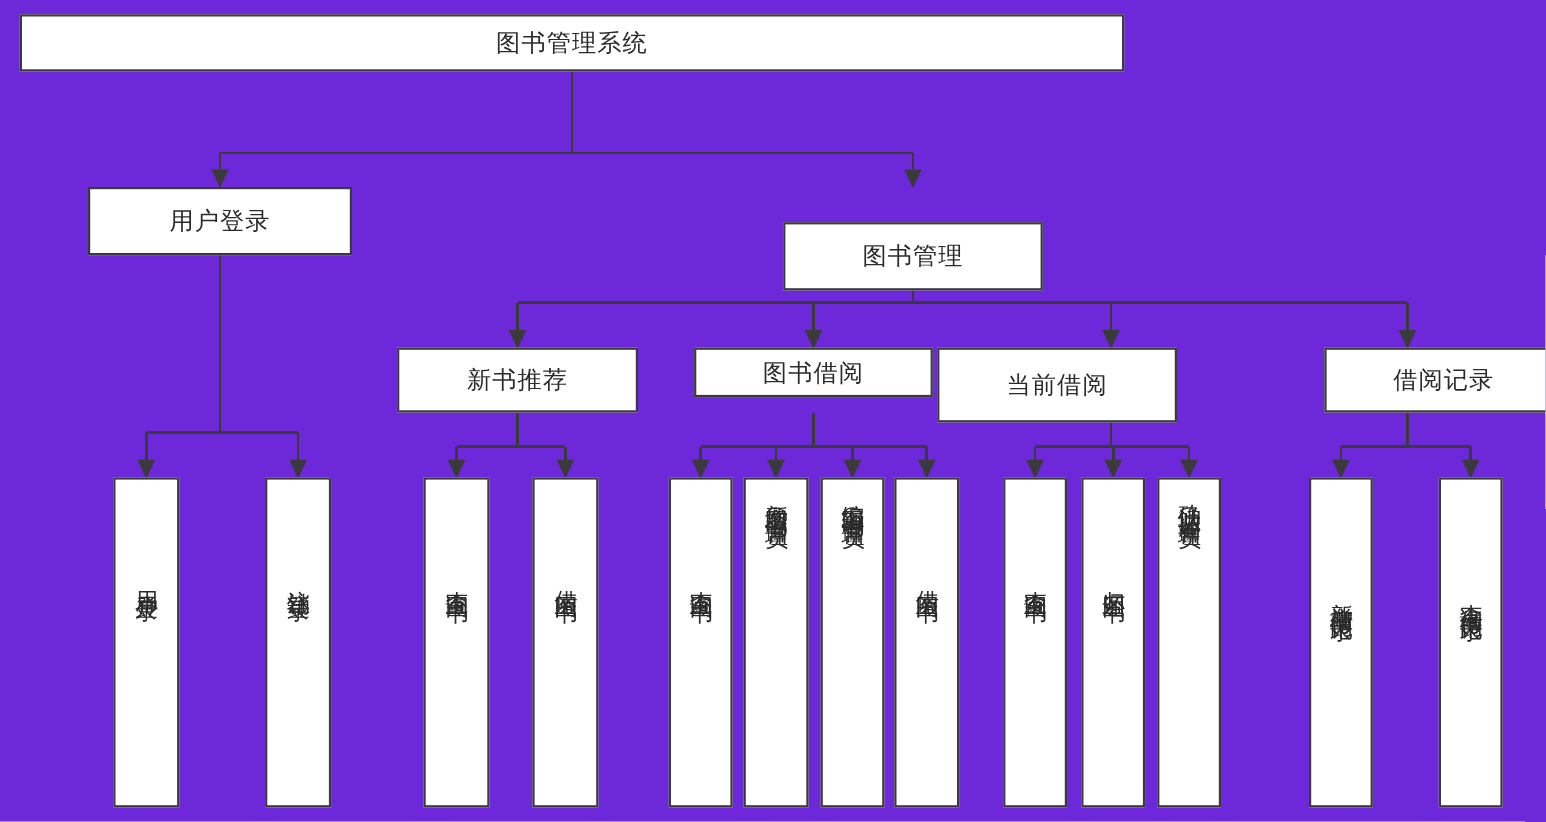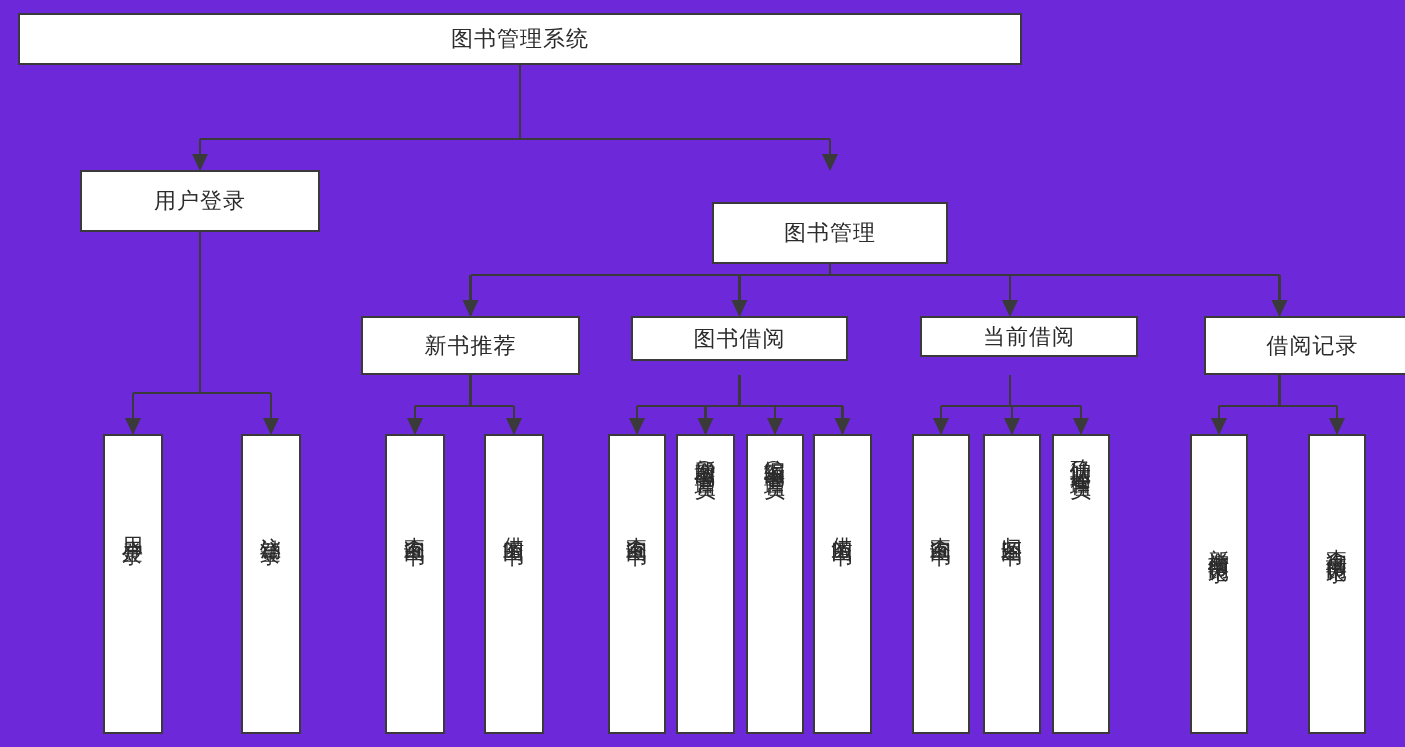--- a/index.html
+++ b/index.html
@@ -149,21 +149,21 @@
   <div class="node horiz" style="left: 712px; top: 170px; width: 236px; height: 62px; margin-top: 32px;">
     <span class="label">图书管理</span>
   </div>
 
   <div class="node horiz" style="left: 361px; top: 316px; width: 219px; height: 59px; text-align: center;">
     <span class="label">新书推荐</span>
   </div>
   <div class="node horiz" style="left: 631px; top: 316px; width: 217px; height: 45px;">
     <span class="label">图书借阅</span>
   </div>
-  <div class="node horiz" style="left: 920px; top: 316px; width: 218px; height: 41px; text-align: center;">
+  <div class="node horiz" style="left: 852px; top: 316px; width: 218px; height: 68px; text-align: center;">
     <span class="label">当前借阅</span>
   </div>
   <div class="node horiz" style="left: 1204px; top: 316px; width: 217px; height: 59px;">
     <span class="label">借阅记录</span>
   </div>
 
   <div class="node vert mid" style="left: 103px; top: 434px; width: 60px; height: 300px;">
     <span class="label">用户登录</span>
   </div>
   <div class="node vert mid" style="left: 241px; top: 434px; width: 60px; height: 300px;">

